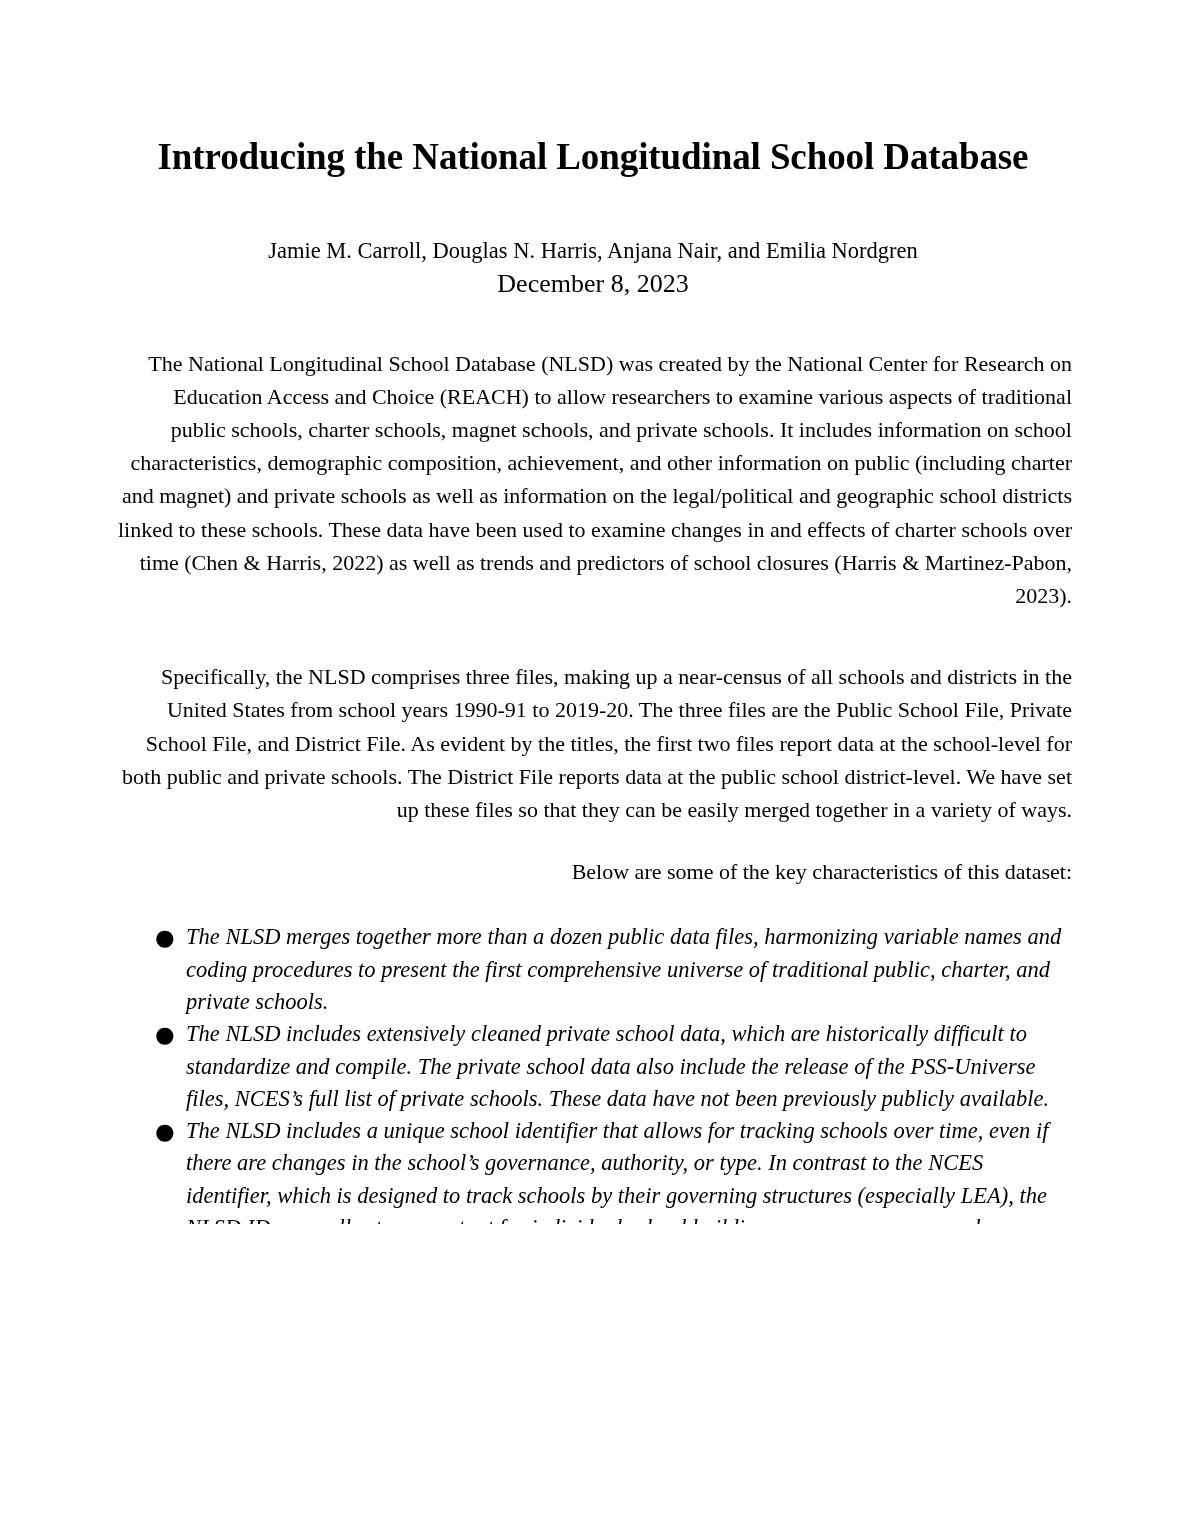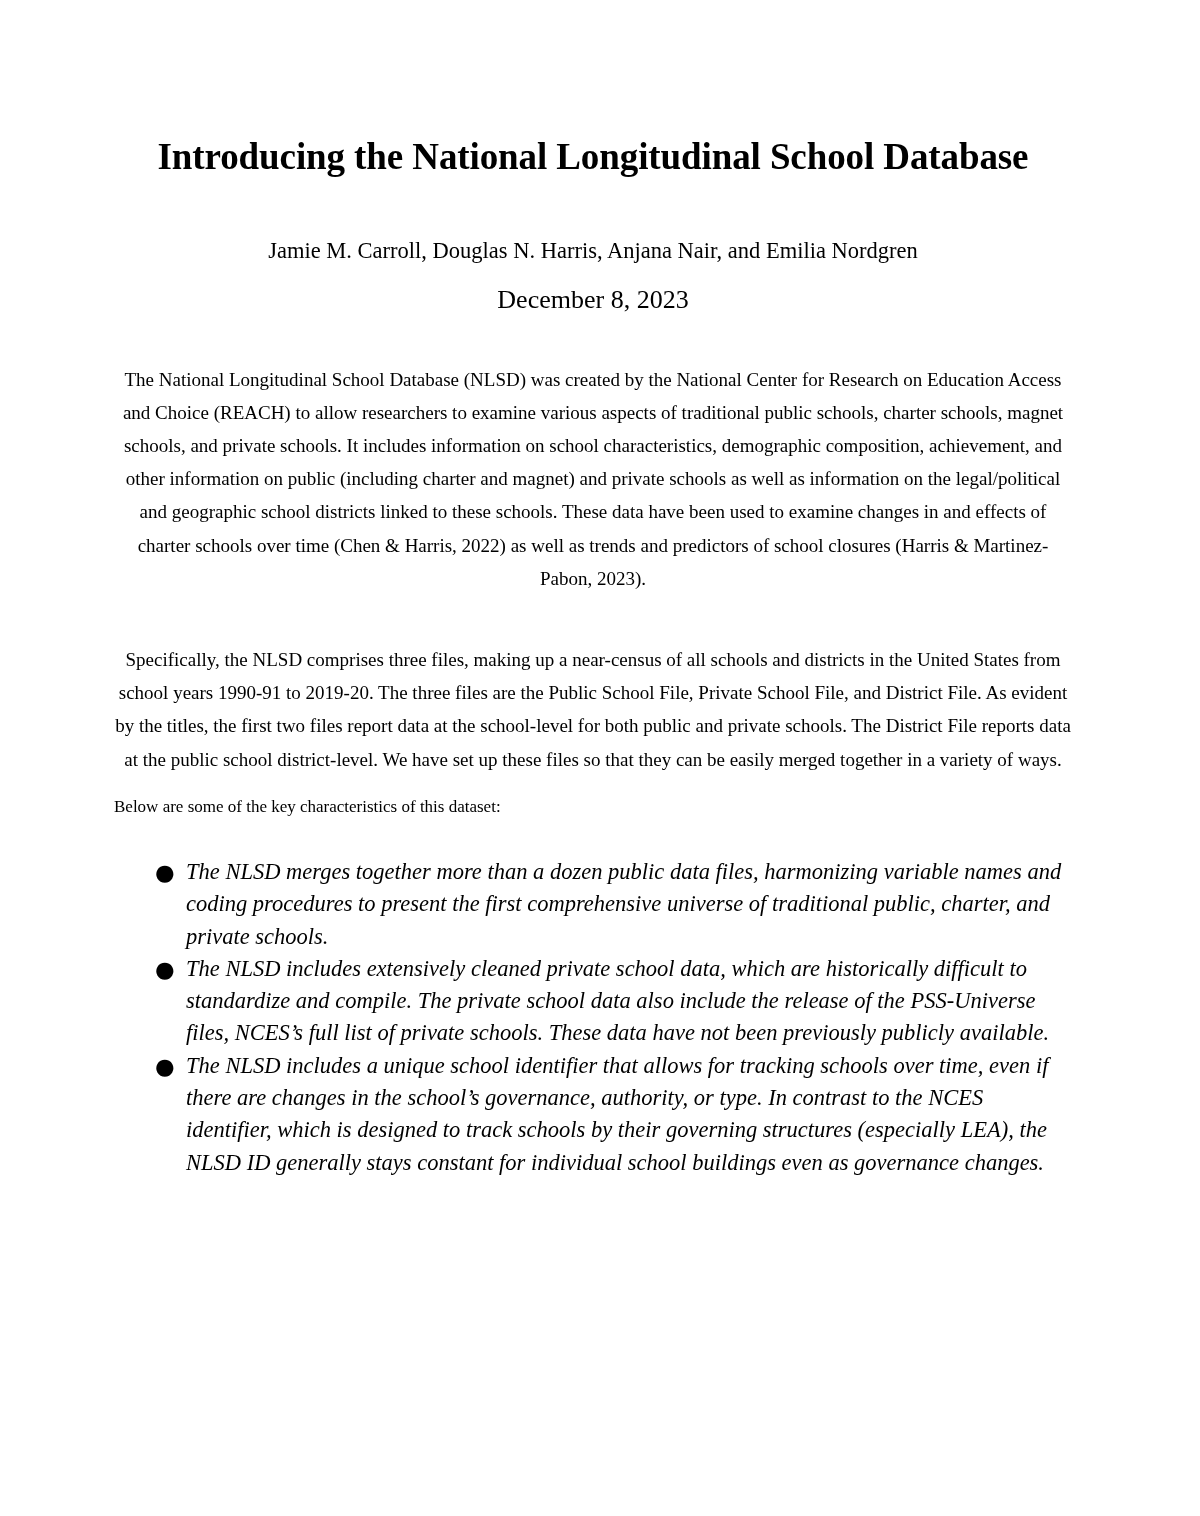--- a/index.html
+++ b/index.html
@@ -40,44 +40,45 @@
   }
   .title-spacer { height: 134px; }
 
   .byline-block {
     margin-top: 54px;
     text-align: center;
   }
   .authors {
     font-size: 22.5px;
     line-height: 1.4;
-    margin: 16px;
+    margin: 0;
   }
   .date {
     font-size: 26px;
     line-height: 1.4;
     margin: 0;
   }
 
   
   .body-block { margin-top: 44px; }
 
   p.para {
-    font-size: 19px;
+    font-size: 22px;
     line-height: 33.2px;
     margin: 0 0 29px 0;
-    text-align: center;
+    text-align: right;
     hyphens: none;
   }
   p.para.tight { margin-bottom: 0; margin-top: 48px; }
 
   .lead-in {
-    font-size: 17px;
+    font-size: 22px;
     line-height: 33.2px;
-    margin: 14px 0 0 0;
+    margin: 29px 0 0 0;
+    text-align: right;
   }
 
   
   ul.key-list {
     list-style: none;
     margin: 33px 0 0 0;
     padding: 0;
   }
   ul.key-list > li {
     position: relative;

